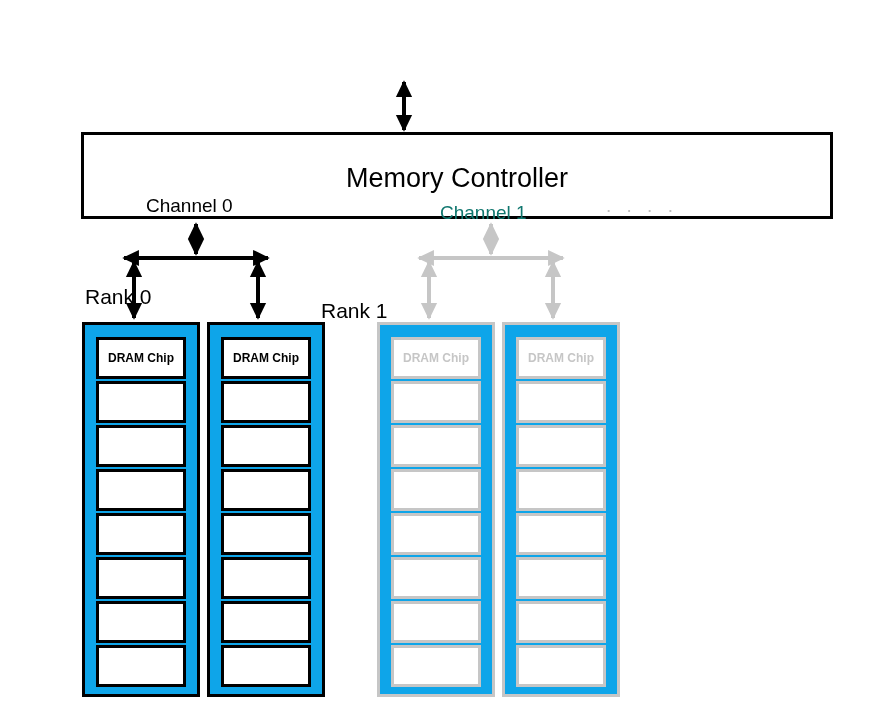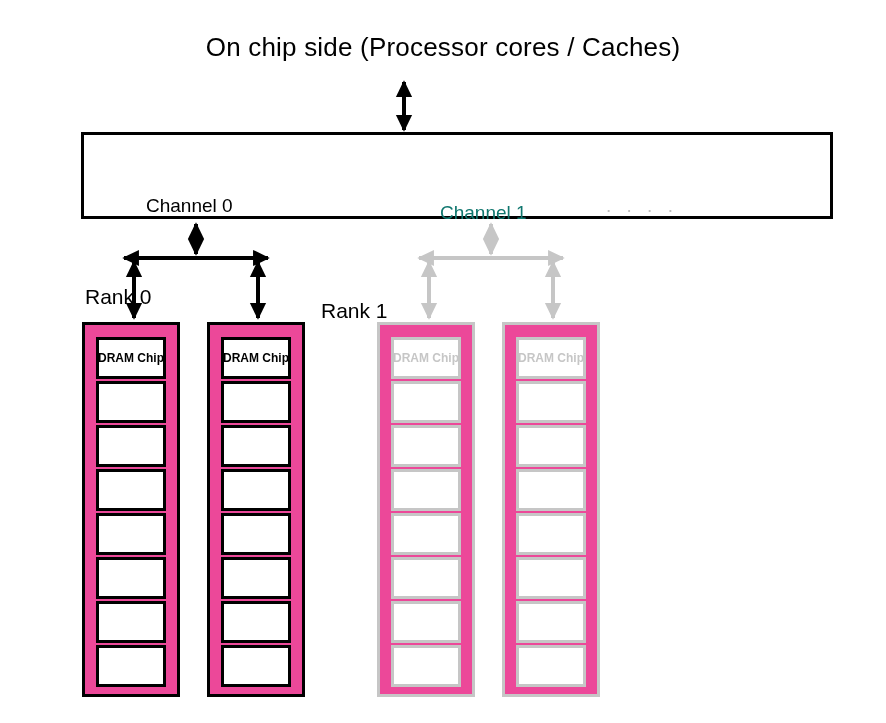--- a/index.html
+++ b/index.html
@@ -88,25 +88,25 @@
     white-space: nowrap;
     margin-left: 38px;
   }
   .rank0 { left: 47px; top: 285px; }
   .rank1 { left: 283px; top: 299px; }
 
   
   .dimm {
     position: absolute;
     top: 322px;
-    width: 98px;
+    width: 118px;
     height: 375px;
     box-sizing: border-box;
     border: 3px solid #000000;
-    background: #ec4899;
+    background: #0ea5e9;
   }
   .dimm.faded { border-color: #c6c6c6; }
   .dimm-inner {
     position: absolute;
     left: 0; top: 0; right: 0; bottom: 0;
     padding: 12px 11px 13px 11px;
     display: flex;
     flex-direction: column;
     justify-content: flex-start;
     gap: 2px;
@@ -134,21 +134,20 @@
   .d0 { left: 82px; }
   .d1 { left: 207px; }
   .d2 { left: 377px; }
   .d3 { left: 502px; }
 </style>
 </head>
 <body>
 
 <div id="stage">
 
-  <div class="title">On chip side (Processor cores / Caches)</div>
 
   <svg id="arrows" viewBox="0 0 886 723" width="886" height="723">
     <defs>
       <marker id="ahB" viewBox="0 0 10 10" refX="8.5" refY="5" markerWidth="4.4" markerHeight="4.4" orient="auto-start-reverse">
         <path d="M 0 0.4 L 9.5 5 L 0 9.6 z" fill="#000000"></path>
       </marker>
       <marker id="ahG" viewBox="0 0 10 10" refX="8.5" refY="5" markerWidth="4.4" markerHeight="4.4" orient="auto-start-reverse">
         <path d="M 0 0.4 L 9.5 5 L 0 9.6 z" fill="#c6c6c6"></path>
       </marker>
     </defs>
@@ -183,20 +182,21 @@
 
     <g>
       <line x1="429" y1="262" x2="429" y2="318" stroke="#c6c6c6" stroke-width="4" marker-start="url(#ahG)" marker-end="url(#ahG)"></line>
     </g>
     <g>
       <line x1="553" y1="262" x2="553" y2="318" stroke="#c6c6c6" stroke-width="4" marker-start="url(#ahG)" marker-end="url(#ahG)"></line>
     </g>
   </svg>
 
   <div class="mc-box"></div>
+  <div class="mc-title">Memory Controller</div>
   <div class="chan-label chan0">Channel 0</div>
   <div class="chan-label chan1">Channel 1</div>
   <div class="chan-dots">. . . .</div>
 
   <div class="rank-label rank0">Rank 0</div>
   <div class="rank-label rank1">Rank 1</div>
 
   <div class="dimm d0">
     <div class="dimm-inner">
         <div class="chip">

